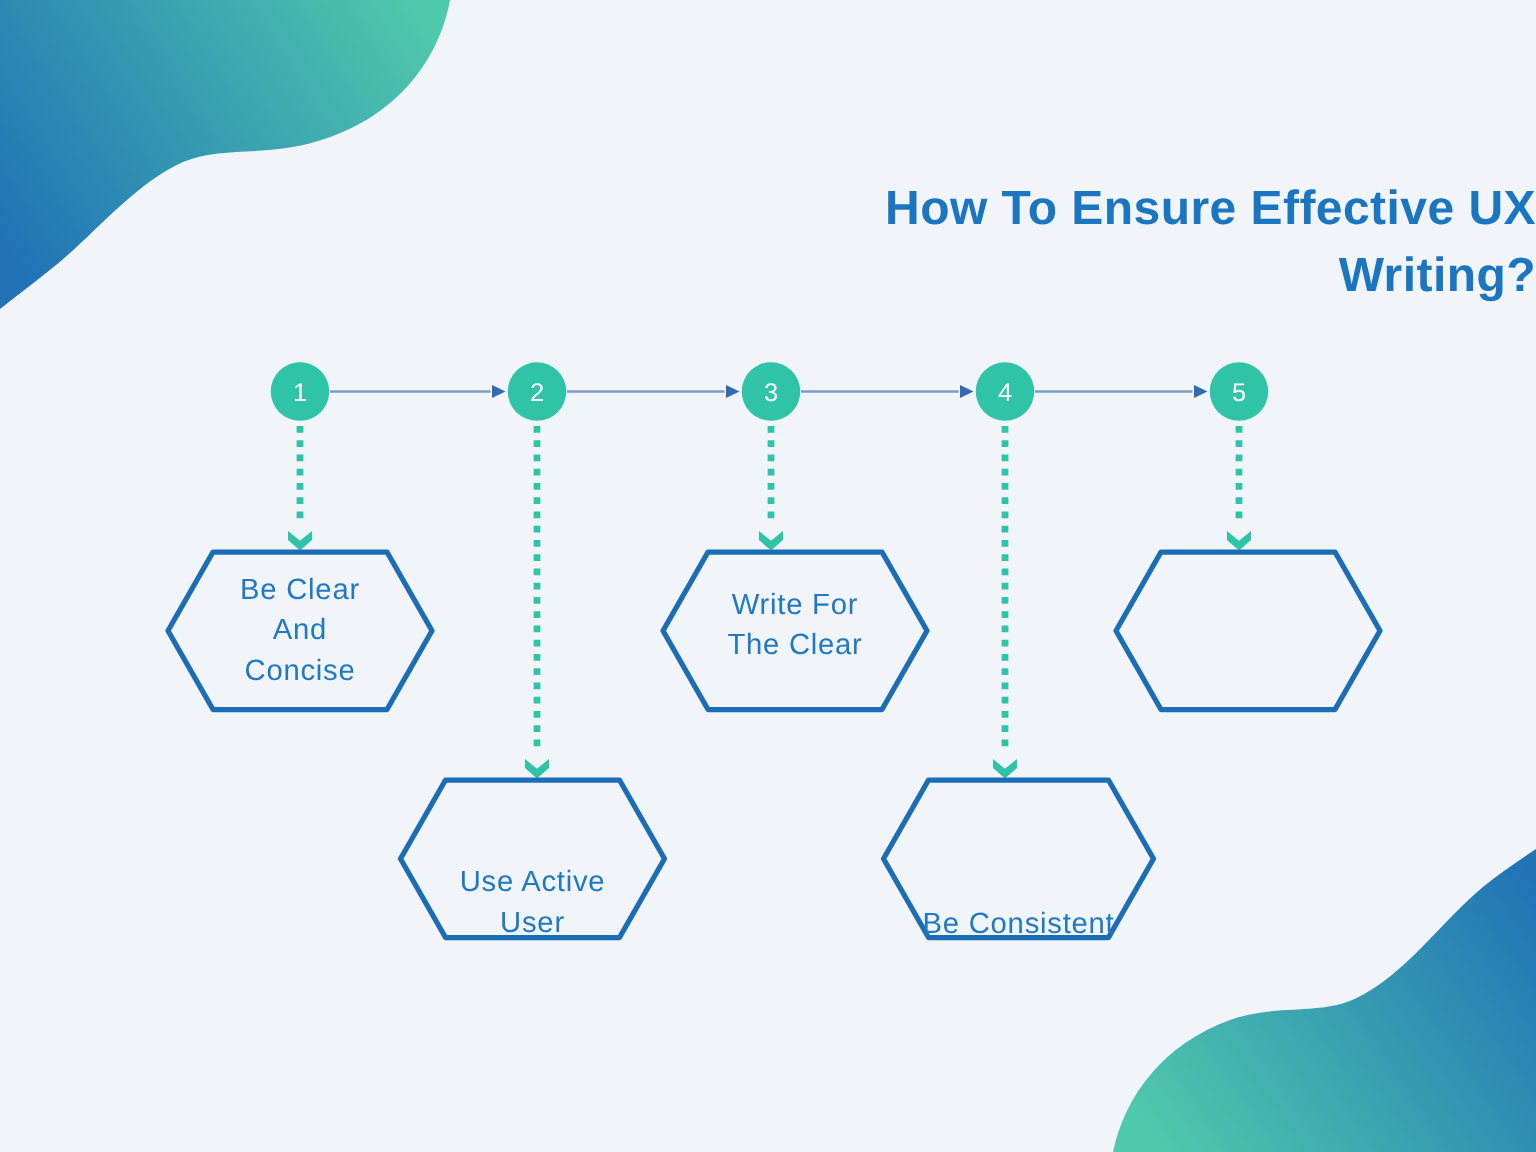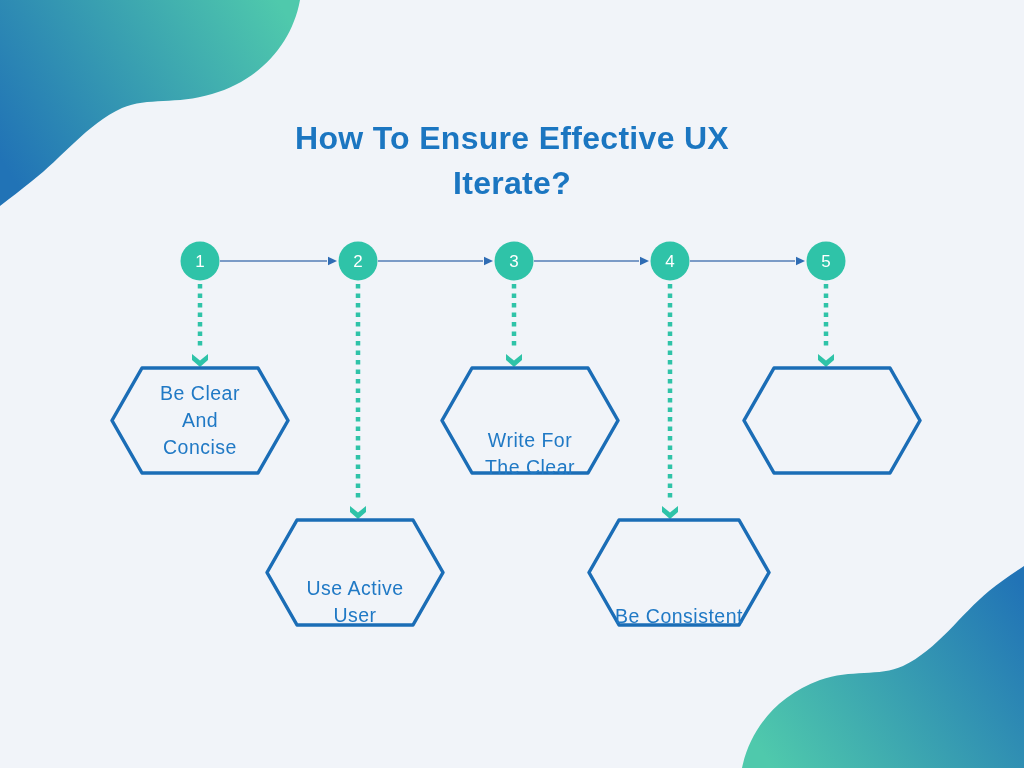--- a/index.html
+++ b/index.html
@@ -29,34 +29,34 @@
   .dotline{stroke:var(--dotted-arrow); stroke-width:4.5px; stroke-dasharray:4.5 5;}
   .chevron{fill:var(--dotted-arrow);}
   .hex{fill:var(--hexagon-fill); stroke:var(--hexagon-border); stroke-width:3.5px; stroke-linejoin:round;}
   .node-circle{fill:var(--circle-fill);}
   .node-num{
     fill:var(--circle-number); font-family:"Liberation Sans", sans-serif;
     font-size:17px; font-weight:400; text-anchor:middle;
   }
   .page-title{
     position:absolute; top:116px; left:0; width:1024px; margin:0;
-    text-align:center; color:var(--title-text);
+    text-align:right; color:var(--title-text);
     font-size:32px; line-height:45px; font-weight:bold; letter-spacing:0.3px;
   }
   .page-title span{display:block;}
   .hex-label{
     position:absolute; width:180px; height:105px;
     display:flex; flex-direction:column; justify-content:center; align-items:center;
     color:var(--hexagon-text); font-size:19.5px; line-height:27px; letter-spacing:0.5px;
     text-align:center;
   }
   .hex-label span{display:block;}
   .pos-hex1{left:110px; top:368px;align-items:center;}
   .pos-hex2{left:265px; top:520px;margin-top:29px;}
-  .pos-hex3{left:440px; top:376px;justify-content:flex-end;}
+  .pos-hex3{left:440px; top:364px;}
   .pos-hex4{left:589px; top:520px;margin-top:44px;}
   .pos-hex5{left:742px; top:368px;}
   .stop-blue{stop-color:var(--blob-blue);}
   .stop-teal{stop-color:var(--blob-teal);}
 </style>
 </head>
 <body>
 
 <div class="canvas">
 
@@ -122,21 +122,21 @@
       <text class="node-num" x="670" y="267">4</text>
     </g>
     <g>
       <circle class="node-circle" cx="826" cy="261" r="19.5"></circle>
       <text class="node-num" x="826" y="267">5</text>
     </g>
   </svg>
 
   <h1 class="page-title">
     <span>How To Ensure Effective UX</span>
-    <span>Iterate?</span>
+    <span>Writing?</span>
   </h1>
 
   <div class="hex-label pos-hex1">
     <span>Be Clear</span>
     <span>And</span>
     <span>Concise</span>
   </div>
   <div class="hex-label pos-hex2">
     <span>Use Active</span>
     <span>User</span>

